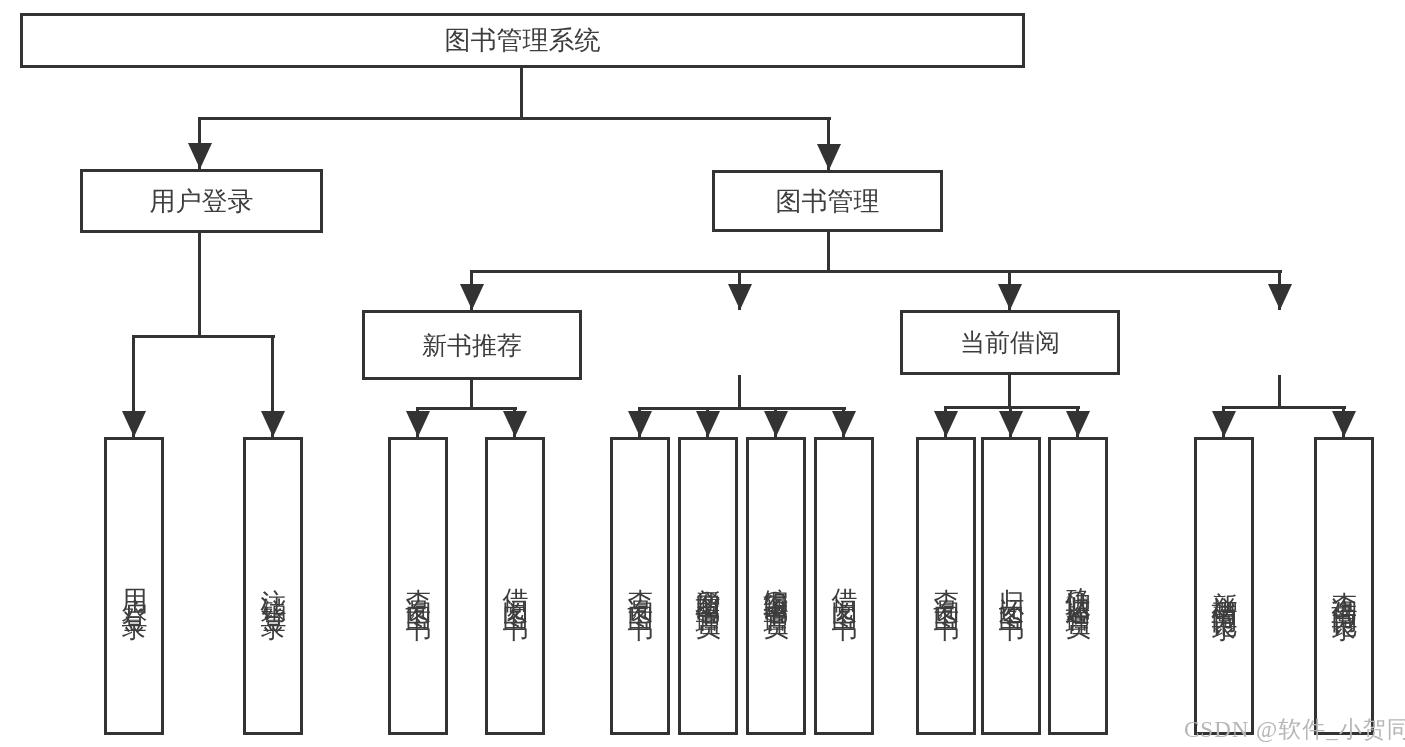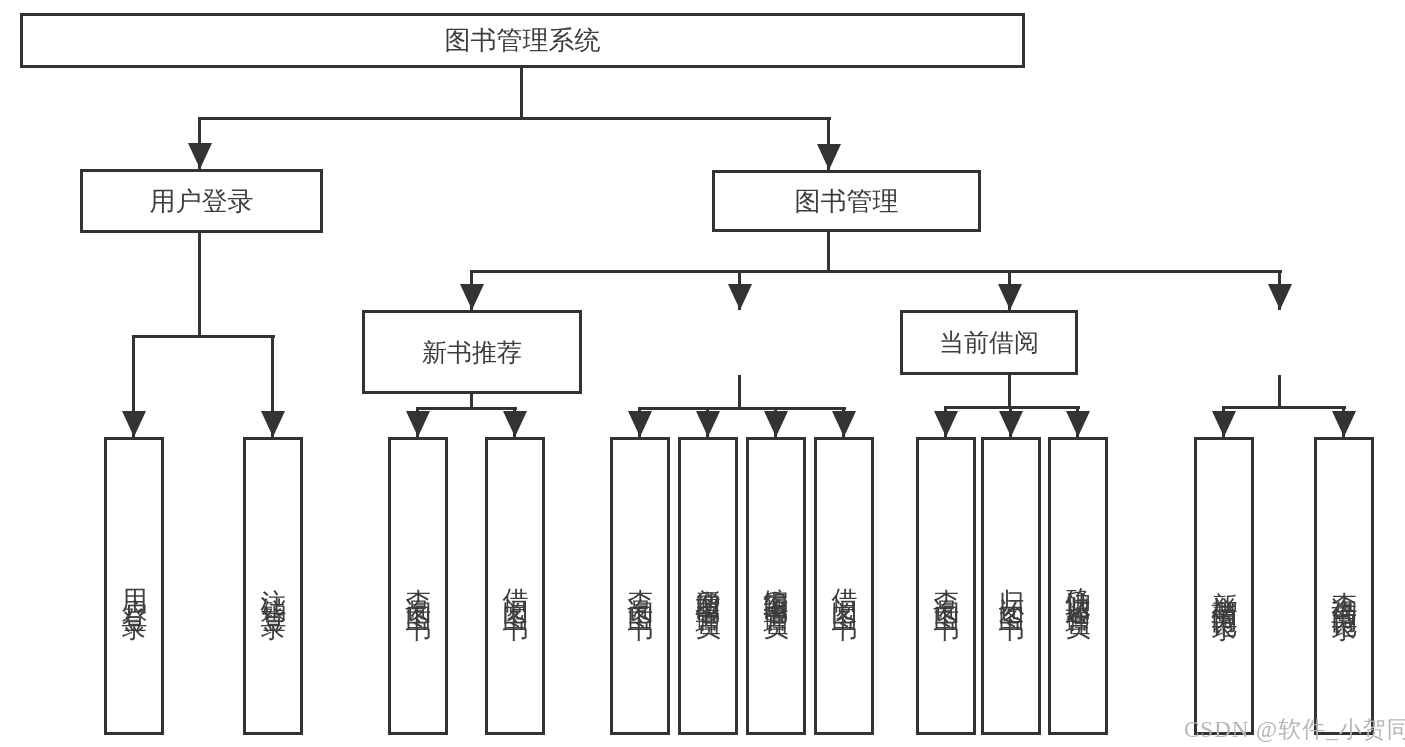--- a/index.html
+++ b/index.html
@@ -38,28 +38,28 @@
 
 <div class="canvas">
 
   <div class="box" style="left:20px;top:13px;width:1005px;height:55px;">
     <span class="hlabel">图书管理系统</span>
   </div>
 
   <div class="box" style="left:80px;top:169px;width:243px;height:64px;">
     <span class="hlabel">用户登录</span>
   </div>
-  <div class="box" style="left:712px;top:170px;width:269px;height:62px;">
+  <div class="box" style="left:712px;top:170px;width:231px;height:62px;">
     <span class="hlabel">图书管理</span>
   </div>
 
-  <div class="box l3" style="left:362px;top:310px;width:220px;height:84px;">
+  <div class="box l3" style="left:362px;top:310px;width:220px;height:70px;">
     <span class="hlabel">新书推荐</span>
   </div>
-  <div class="box l3" style="left:900px;top:310px;width:178px;height:65px;">
+  <div class="box l3" style="left:900px;top:310px;width:220px;height:65px;">
     <span class="hlabel">当前借阅</span>
   </div>
 
   <div class="box vbox" style="left:104px;">
     <span class="vtext">用户登录</span>
   </div>
   <div class="box vbox" style="left:243px;">
     <span class="vtext">注销登录</span>
   </div>
 

